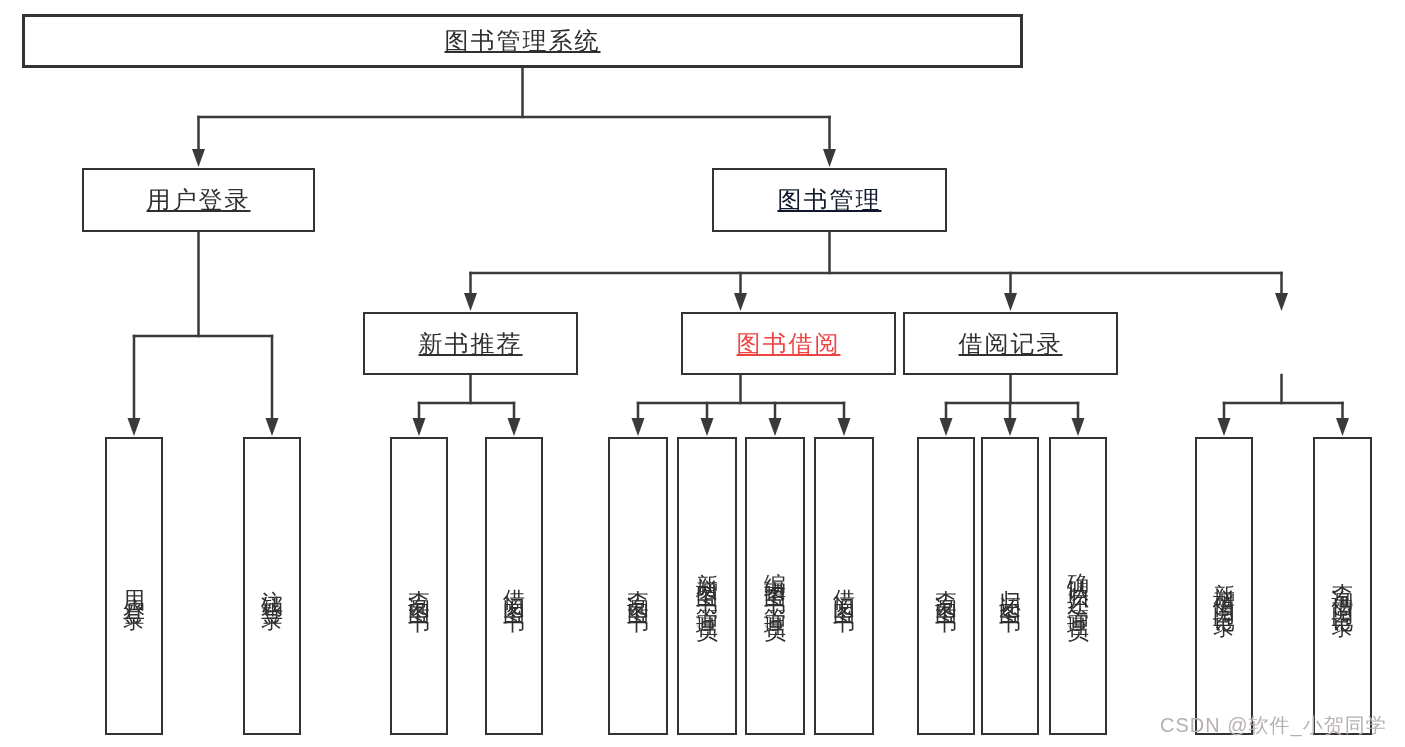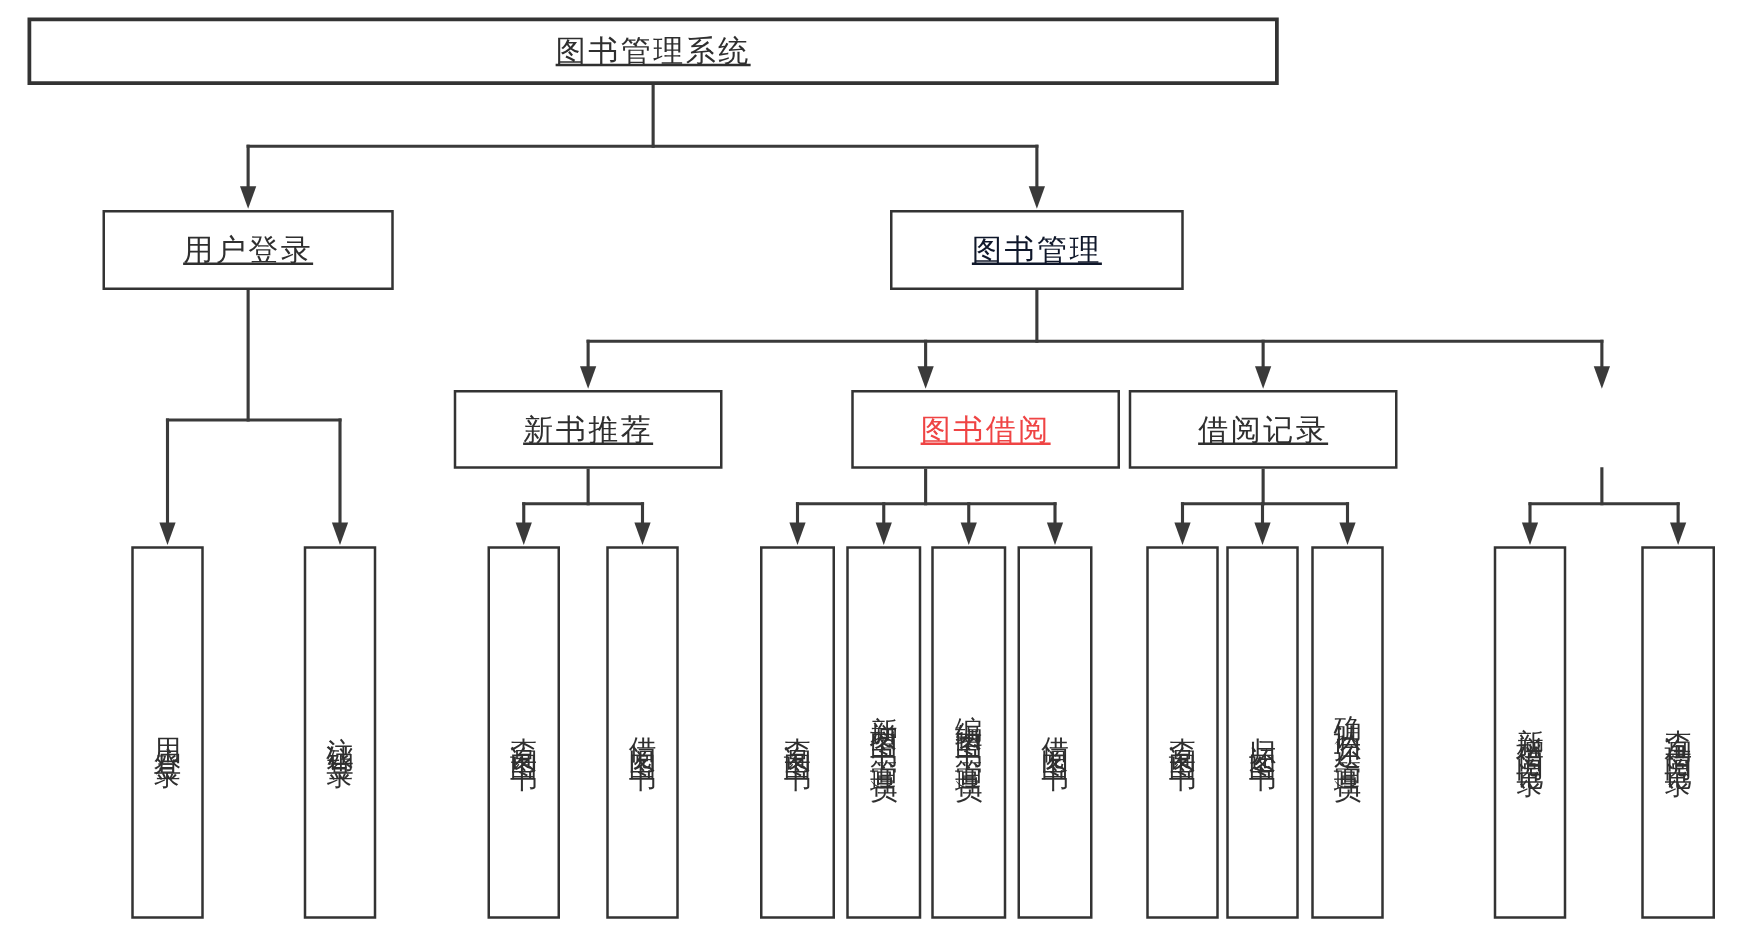--- a/index.html
+++ b/index.html
@@ -163,13 +163,14 @@
       <div class="node vert" style="left: 1049px; top: 437px; width: 58px; height: 298px; border-color: rgb(51, 51, 51); background: rgb(255, 255, 255); color: rgb(47, 47, 47);">
         <span>确认归还（管理员）</span>
       </div>
       <div class="node vert" style="left: 1195px; top: 437px; width: 58px; height: 298px; border-color: rgb(51, 51, 51); background: rgb(255, 255, 255); color: rgb(47, 47, 47);">
         <span>新增借阅记录</span>
       </div>
       <div class="node vert" style="left: 1313px; top: 437px; width: 59px; height: 298px; border-color: rgb(51, 51, 51); background: rgb(255, 255, 255); color: rgb(47, 47, 47);">
         <span>查询借阅记录</span>
       </div>
     </div>
+  <div class="watermark" style="color: rgb(183, 176, 176);">CSDN @软件_小贺同学</div>
 </div>
 
 </body></html>

